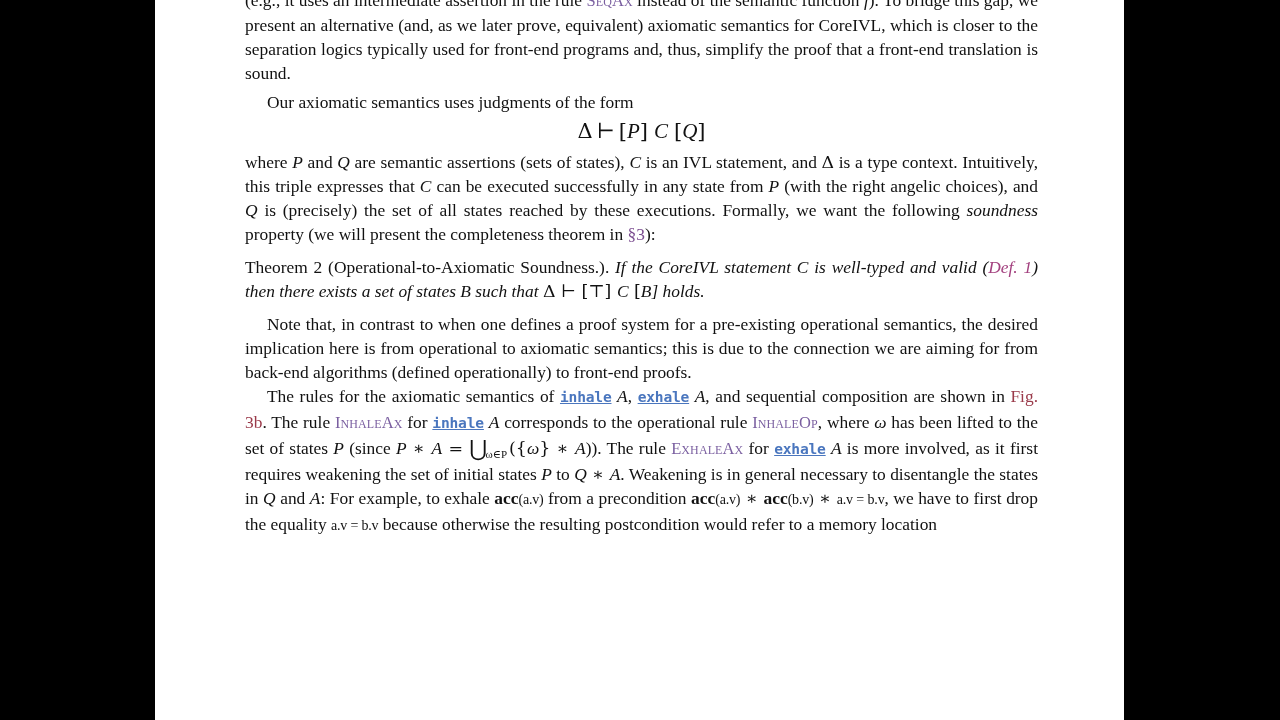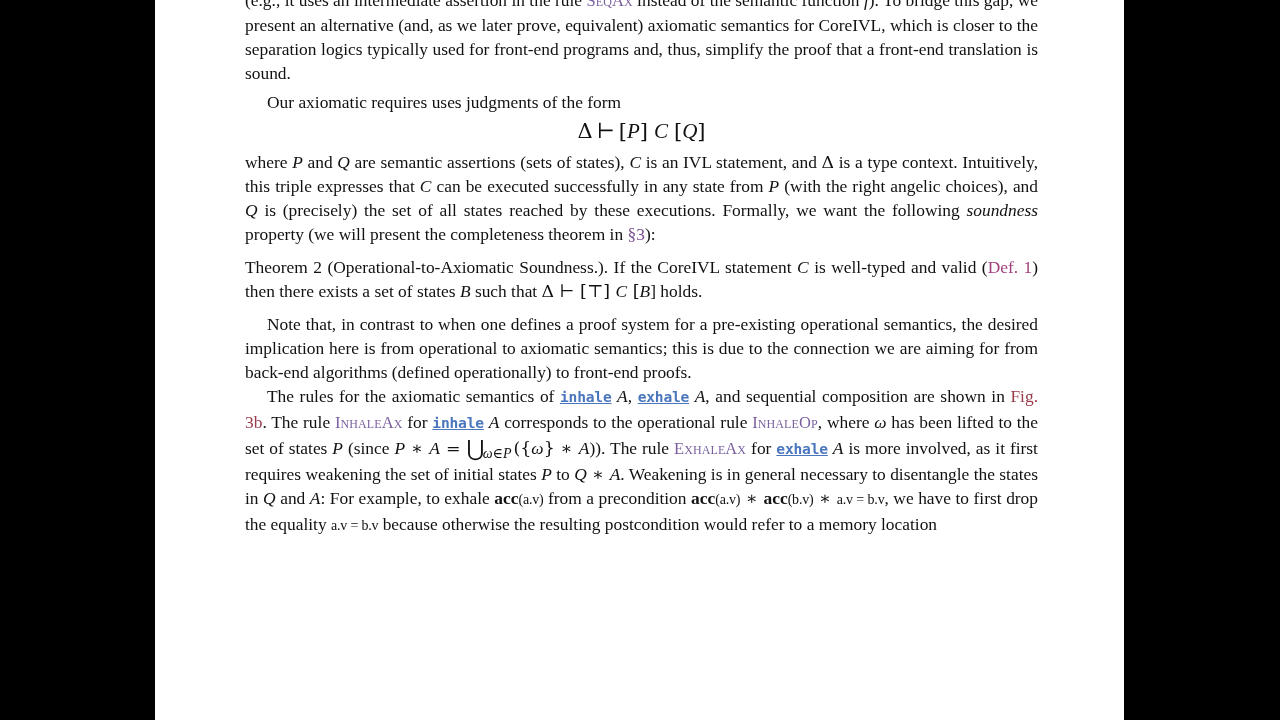--- a/index.html
+++ b/index.html
@@ -69,49 +69,48 @@
     letter-spacing: -0.2px;
     text-decoration: underline;
   }
   .code-plain {
     font-family: Liberation Serif, serif;
     font-size: 14px;
     font-weight: normal;
     letter-spacing: -0.2px;
   }
   .thm-name { font-weight: normal; }
-  .thm-body { }
+  .thm-body { font-style: italic; }
   .bigcup {
     font-family: "DejaVu Serif", "DejaVu Sans", serif;
     font-size: 22px;
     font-style: normal;
     position: relative;
     top: 2px;
   }
   .sub {
-    font-size: 14px;
-    font-style: italic;
+    font-size: 11px;
     position: relative;
     top: 4px;
     left: -2px;
   }
 </style>
 </head>
 <body>
 
 <div id="viewer">
   <div id="page">
     <div id="column">
 
       <p class="para" style="margin-top:-12px;">
         <span>(e.g., it uses an intermediate assertion in the rule </span><span class="sc" style="color:#7a5fa0;">SeqAx</span><span> instead of the semantic function </span><span class="math">f</span><span>). To</span>
         <span>bridge this gap, we present an alternative (and, as we later prove, equivalent) axiomatic semantics for CoreIVL, which is closer to the separation logics typically used for front-end programs and, thus, simplify the proof that a front-end translation is sound.</span>
       </p>
 
-      <p class="indent gap-small">Our axiomatic requires uses judgments of the form</p>
+      <p class="indent gap-small">Our axiomatic semantics uses judgments of the form</p>
 
       <p class="eq">
         <span class="mathup">Δ</span><span class="mathup" style="padding:0 4px;">⊢</span><span class="mathup">[</span><span class="math">P</span><span class="mathup">]</span><span style="padding:0 3px;"></span><span class="math">C</span><span style="padding:0 3px;"></span><span class="mathup">[</span><span class="math">Q</span><span class="mathup">]</span>
       </p>
 
       <p class="para gap-small">
         <span>where </span><span class="math">P</span><span> and </span><span class="math">Q</span><span> are semantic assertions (sets of states), </span><span class="math">C</span><span> is an IVL statement, and </span><span class="mathup">Δ</span><span> is a type context. Intuitively, this triple expresses that </span><span class="math">C</span><span> can be executed successfully in any state from </span><span class="math">P</span><span> (with the right angelic choices), and </span><span class="math">Q</span><span> is (precisely) the set of all states reached by these executions. Formally, we want the following </span><span class="it">soundness</span><span> property (we will present the completeness theorem in </span><span style="color:#7a4b8f;">§3</span><span>):</span>
       </p>
 
       <p class="para gap-top">

